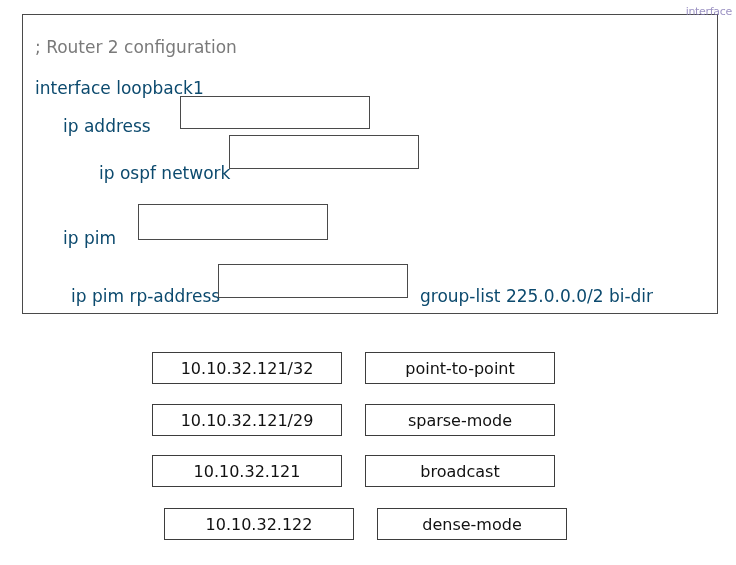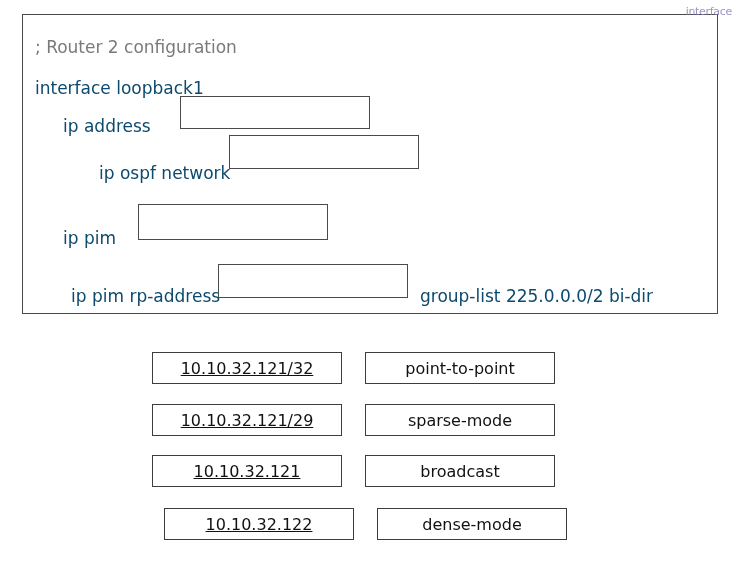--- a/index.html
+++ b/index.html
@@ -89,21 +89,21 @@
     width: 190px;
     height: 32px;
     display: flex;
     align-items: center;
     justify-content: center;
     font-size: 16px;
     color: #111111;
     white-space: nowrap;
   }
 
-  .col-left  { left: 152px; text-decoration: underline; }
+  .col-left  { left: 152px; }
   .col-right { left: 365px; }
 
   .row-0 { top: 352px; }
   .row-1 { top: 404px; }
   .row-2 { top: 455px; text-align: right; }
   .row-3 { top: 508px; margin-left: 12px; }
 </style>
 </head>
 <body>
 

